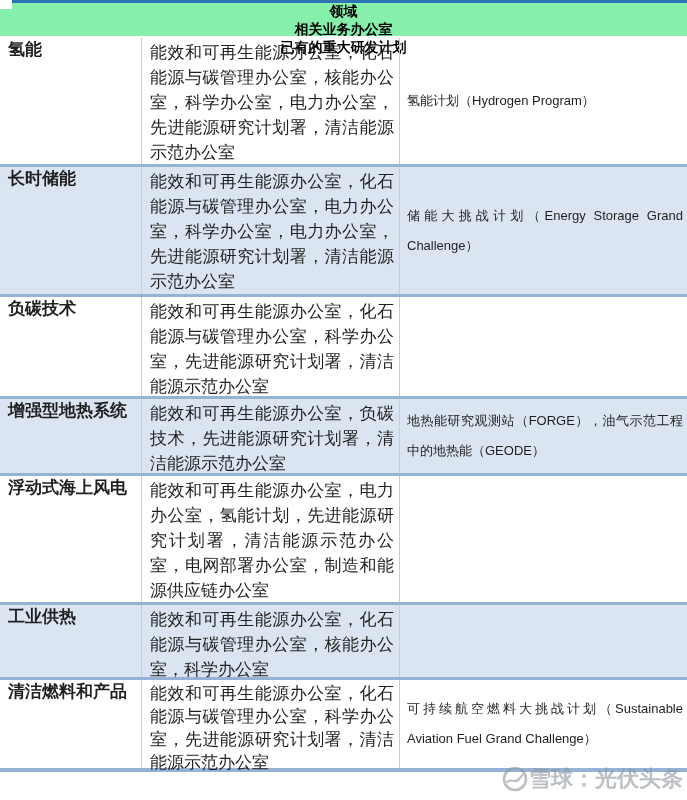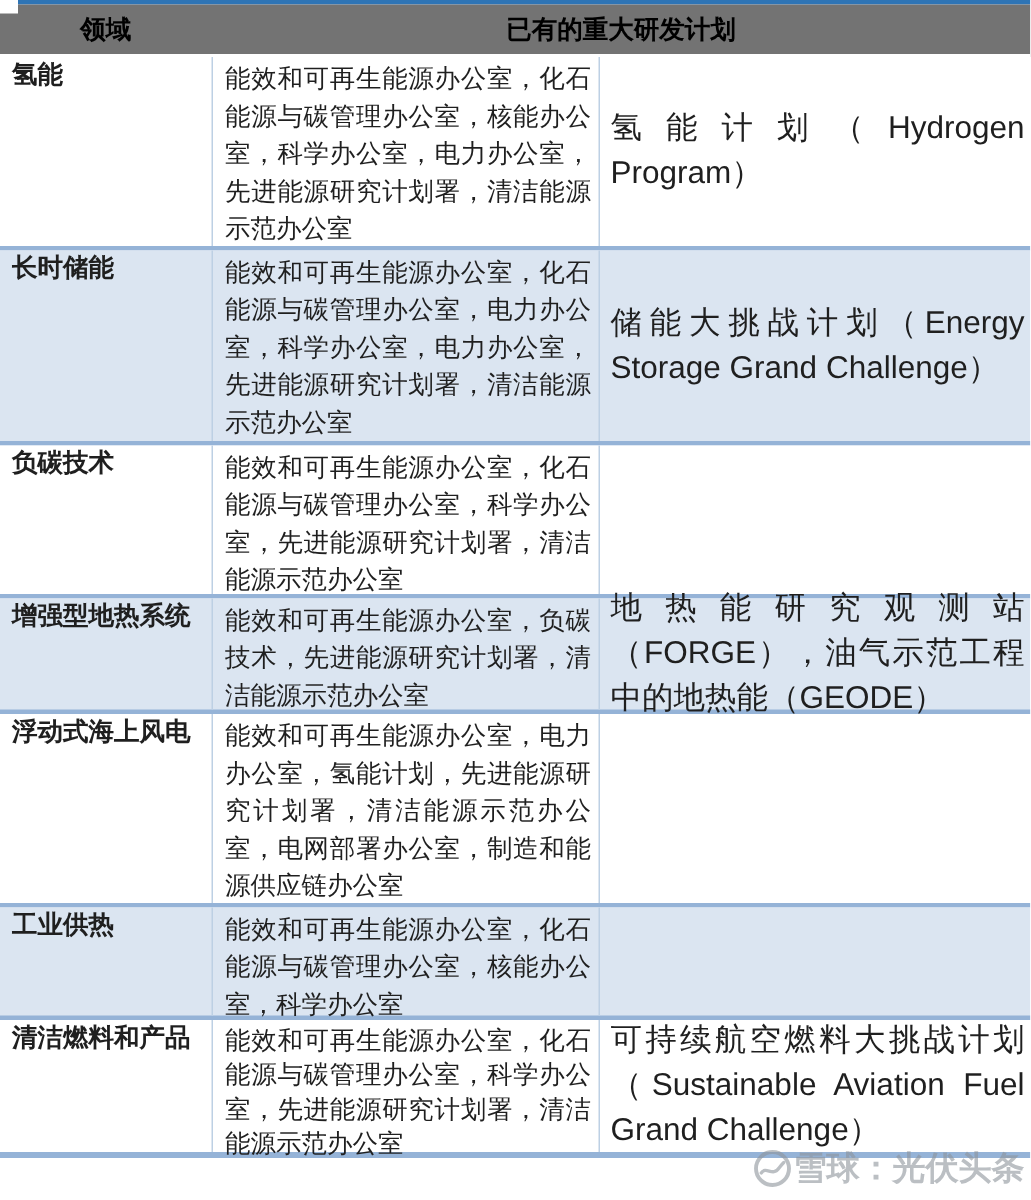--- a/index.html
+++ b/index.html
@@ -8,27 +8,28 @@
     width:687px; height:800px;
     background:#ffffff;
     font-family:"Liberation Sans","DejaVu Sans",sans-serif;
     color:#1f1f1f;
     overflow:hidden;
   }
   .tbl { position:absolute; top:0; left:0; width:687px; border-top:3px solid #2e74b5; }
 
   .row { display:flex; box-sizing:border-box; }
   .header-row {
-    background:#737373;
+    background:#86efac;
     height:35px;
     border-bottom:2px solid #ffffff;
     align-items:center;
     font-weight:bold;
-    font-size:17px;
+    font-size:14px;
     color:#000;
+    flex-direction:column;
   }
   .header-row .hc { text-align:center; box-sizing:border-box; }
 
   .c1 { width:141px; box-sizing:border-box; }
   .c2 { width:259px; box-sizing:border-box; }
   .c3 { width:287px; flex:1; box-sizing:border-box; }
 
   .body-row { border-bottom:3px solid #95b3d7; }
   .body-row:nth-child(odd)  { background:#dbe5f1; }
   .body-row:nth-child(even) { background:#ffffff; }
@@ -41,21 +42,21 @@
   }
   .body-row .c2 {
     display:flex; align-items:flex-start;
     border-left:1px solid #bdd0e4; border-right:1px solid #bdd0e4;
     padding:2px 5px 2px 8px;
     font-size:17px; line-height:25px;
   }
   .body-row .c3 {
     display:flex; align-items:center;
     padding:2px 4px 2px 7px;
-    font-size:21px; line-height:30px;
+    font-size:13px; line-height:30px;
   }
   .jtxt { width:100%; text-align:justify; text-align-last:left; }
 
   .r1 { height:129px; }
   .r2 { height:130px; }
   .r3 { height:102px; }
   .r4 { height:77px;  }
   .r5 { height:129px; }
   .r6 { height:75px;  }
   .r7 { height:92px;  }
@@ -77,20 +78,21 @@
   .wm-icon { display:block; }
 </style>
 </head>
 <body>
 
 <div class="page">
   <div class="tbl">
 
     <div class="row header-row">
       <div class="hc c1">领域</div>
+      <div class="hc c2">相关业务办公室</div>
       <div class="hc c3">已有的重大研发计划</div>
     </div>
 
     <div class="row body-row r1">
       <div class="c1">
           <span>氢能</span>
         </div>
       <div class="c2">
           <span class="jtxt">能效和可再生能源办公室，化石能源与碳管理办公室，核能办公室，科学办公室，电力办公室，先进能源研究计划署，清洁能源示范办公室</span>
         </div>

